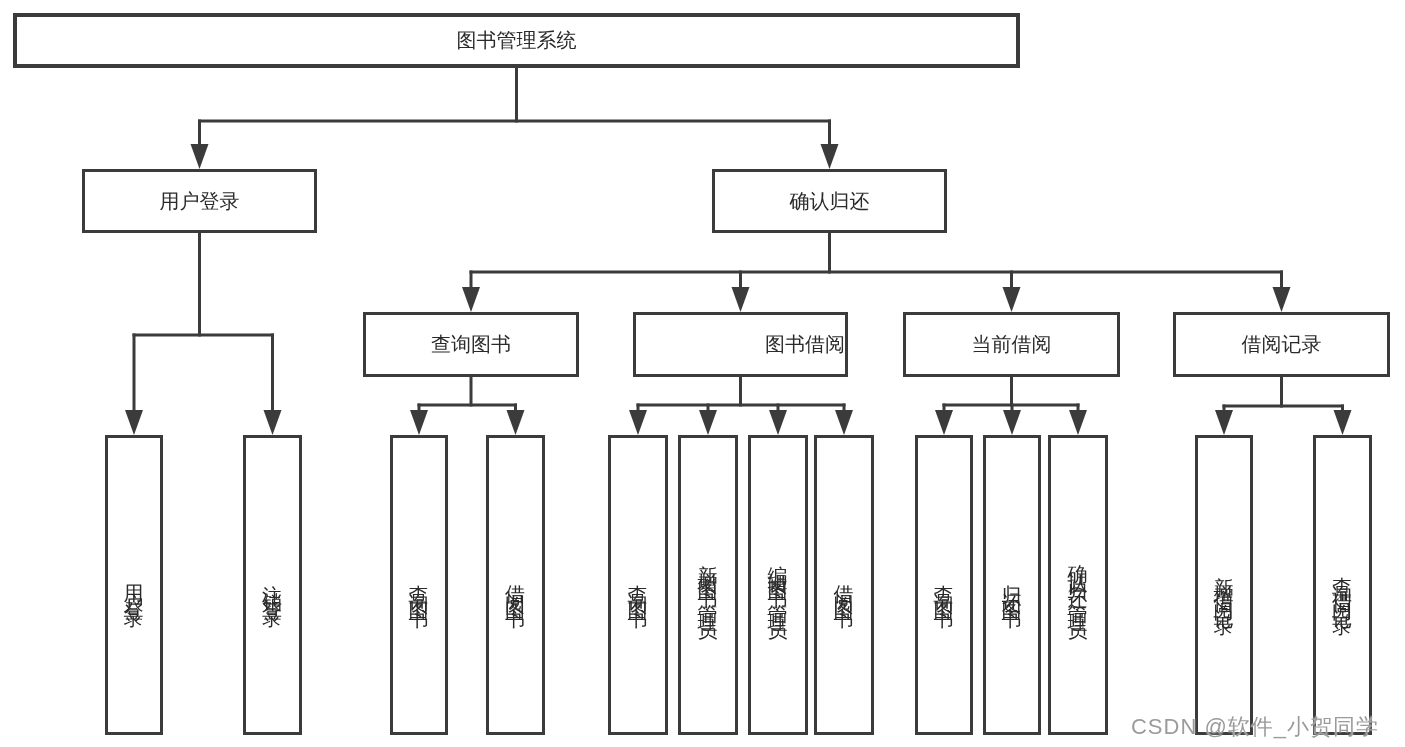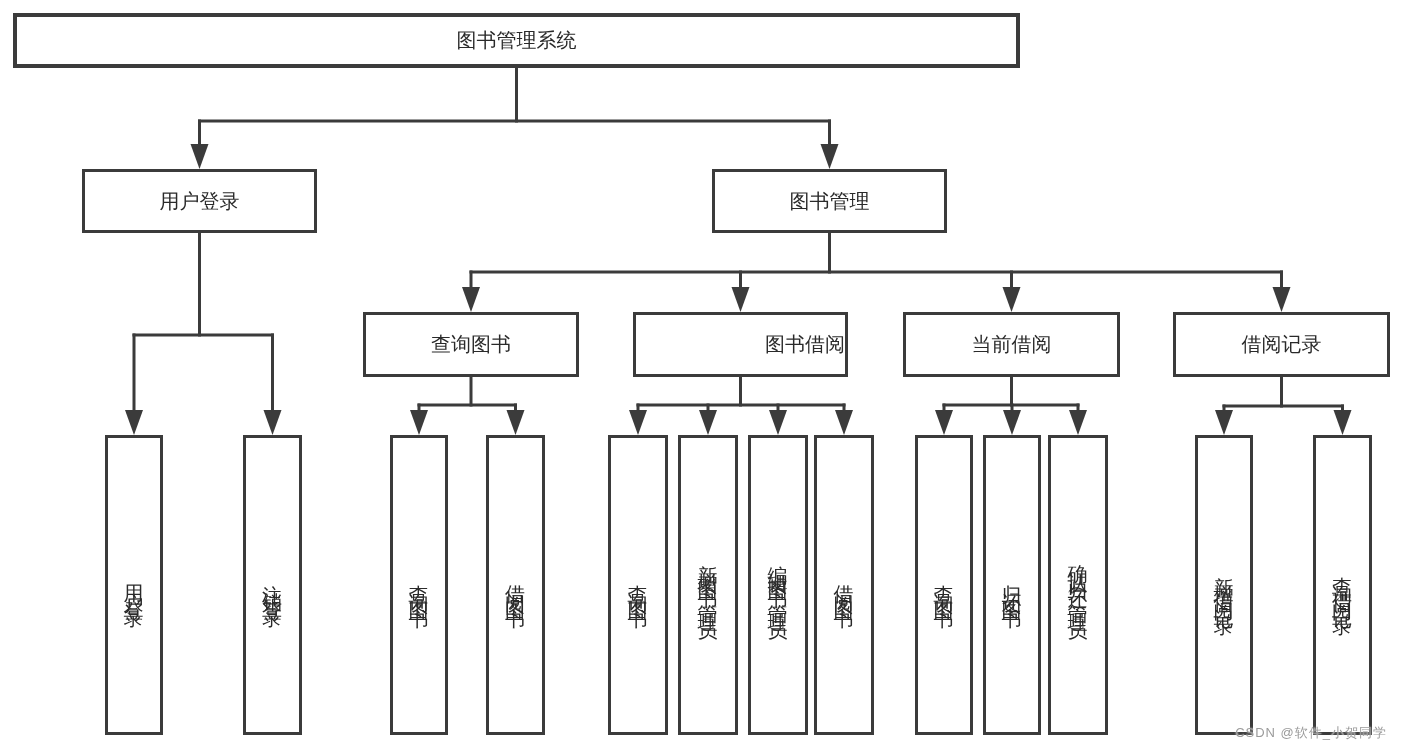--- a/index.html
+++ b/index.html
@@ -40,25 +40,25 @@
   }
   .node.vertical .label {
     writing-mode: vertical-rl;
     text-orientation: mixed;
     letter-spacing: 8px;
     line-height: 1;
     white-space: normal;
   }
   .watermark {
     position: absolute;
-    right: 6px;
+    right: 14px;
     bottom: 5px;
     z-index: 5;
     color: var(--wm, #9b9b9b);
-    font-size: 13px;
+    font-size: 22px;
     letter-spacing: 1px;
     text-shadow: 0 0 2px #ffffff;
     white-space: nowrap;
   }
 </style>
 </head>
 <body>
 
 <div class="canvas">
   <svg id="connectors" width="1405" height="747" viewBox="0 0 1405 747" xmlns="http://www.w3.org/2000/svg">
@@ -116,21 +116,21 @@
       <polygon points="1333.5,410 1351.5,410 1342.5,435" fill="#3b3b3b"></polygon>
     </svg>
   <div id="nodes">
       <div class="node horizontal" style="left: 13px; top: 13px; width: 1007px; height: 55px; border-width: 4px;">
         <span class="label">图书管理系统</span>
       </div>
       <div class="node horizontal" style="left: 82px; top: 169px; width: 235px; height: 64px;">
         <span class="label">用户登录</span>
       </div>
       <div class="node horizontal" style="left: 712px; top: 169px; width: 235px; height: 64px;">
-        <span class="label">图书管理</span>
+        <span class="label">确认归还</span>
       </div>
       <div class="node horizontal" style="left: 363px; top: 312px; width: 216px; height: 65px;">
         <span class="label">查询图书</span>
       </div>
       <div class="node horizontal" style="left: 633px; top: 312px; width: 215px; height: 65px; justify-content: flex-end;">
         <span class="label">图书借阅</span>
       </div>
       <div class="node horizontal" style="left: 903px; top: 312px; width: 217px; height: 65px;">
         <span class="label">当前借阅</span>
       </div>

